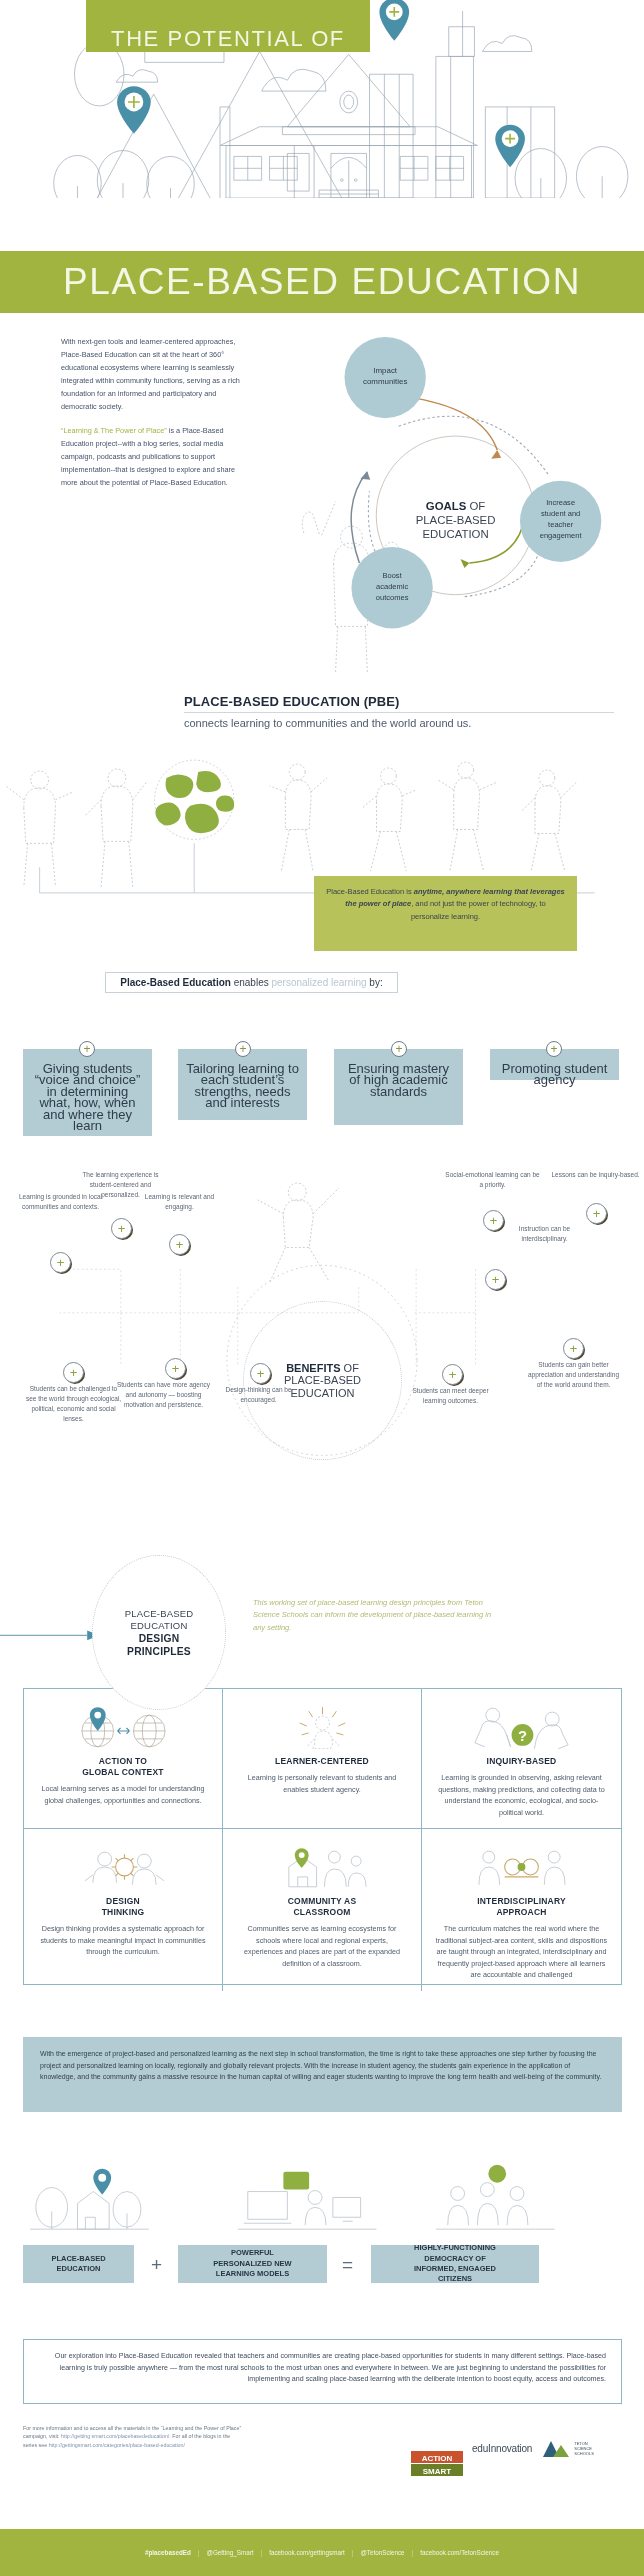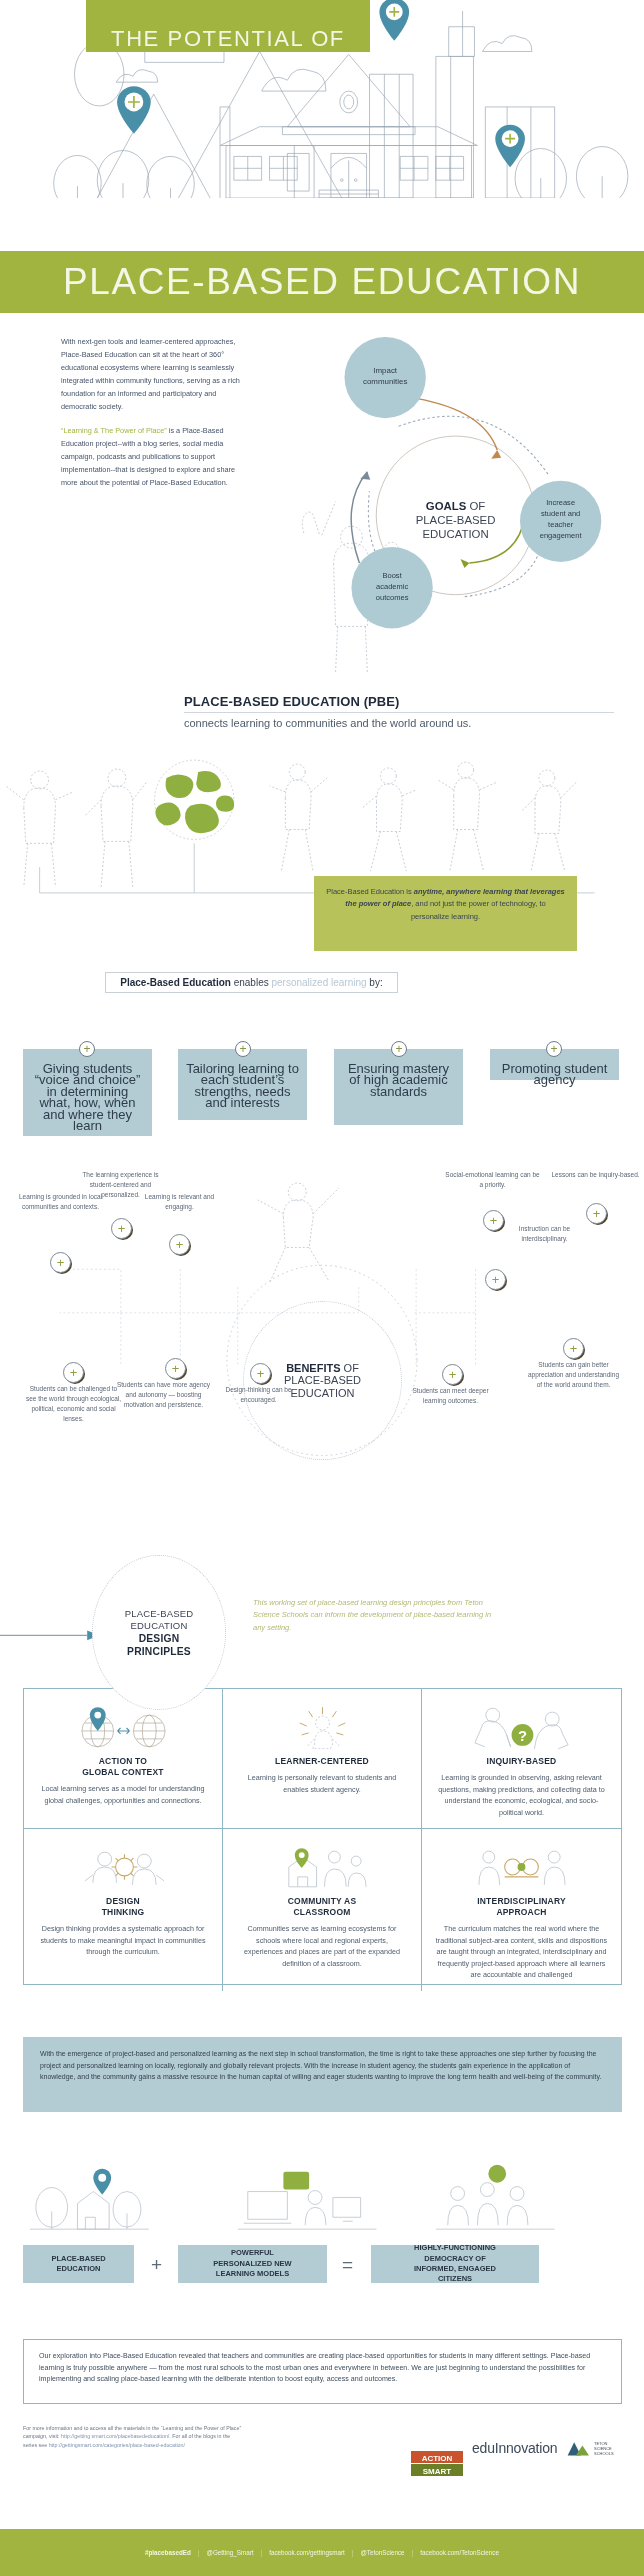--- a/index.html
+++ b/index.html
@@ -146,31 +146,31 @@
     display:flex; align-items:center; justify-content:center; padding:6px 4px;
   }
   .eqbox span { font-size:7.5px; font-weight:bold; color:#283543; line-height:10.4px; }
   .eqop { position:absolute; font-size:19px; color:#5c6b7a; }
 
   
   .teal-box {
     position:absolute; left:23px; top:2339px; width:599px; height:65px;
     border:1px solid #8fb6c4; padding:11px 15px;
   }
-  .teal-box p { font-size:7.1px; line-height:11.7px; color:#3f4d5d; }
+  .teal-box p { font-size:7.1px; line-height:11.7px; color:#3f4d5d;text-align:right; }
 
   
   .footer-note { position:absolute; left:23px; top:2424px; width:377px; }
   .footer-note p { font-size:5.3px; line-height:8.3px; color:#6b7786; }
   .footer-note .lnk { color:#7f93b0; }
 
   .logos { position:absolute; left:411px; top:2426px; width:213px; height:44px;
     display:flex; align-items:center; gap:9px; }
   .logo-actionsmart { display:flex; flex-direction:column; align-items:flex-start;margin-top:32px; }
-  .logo-edu { font-size:14px; color:#3d4a59; letter-spacing:-0.2px;text-align:right; }
+  .logo-edu { font-size:10px; color:#3d4a59; letter-spacing:-0.2px;text-align:right; }
   .logo-teton { display:flex; align-items:center; gap:3px; }
 
   .footer-bar {
     position:absolute; left:0; top:2529px; width:644px; height:47px; background:#a2b440;
     display:flex; align-items:center; justify-content:center;
   }
   .footer-bar .inner { display:flex; align-items:center; gap:7px; }
   .footer-bar span { font-size:6.3px; color:#f3f6e6; }
   .footer-bar .strong { font-weight:bold; }
   .footer-bar .sep { color:#cfdc8e; }

